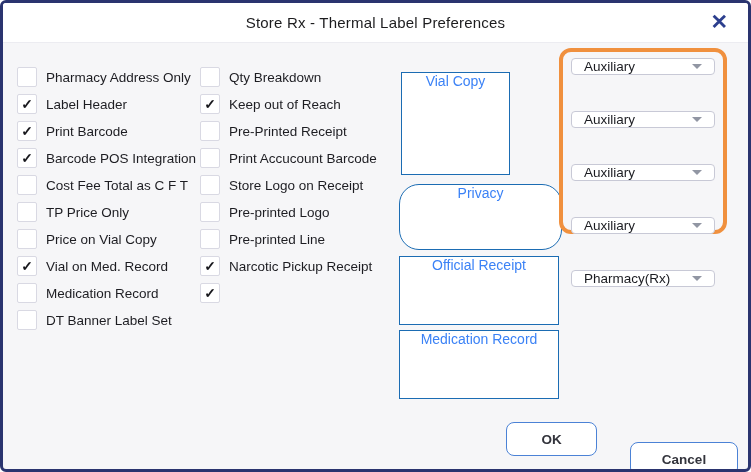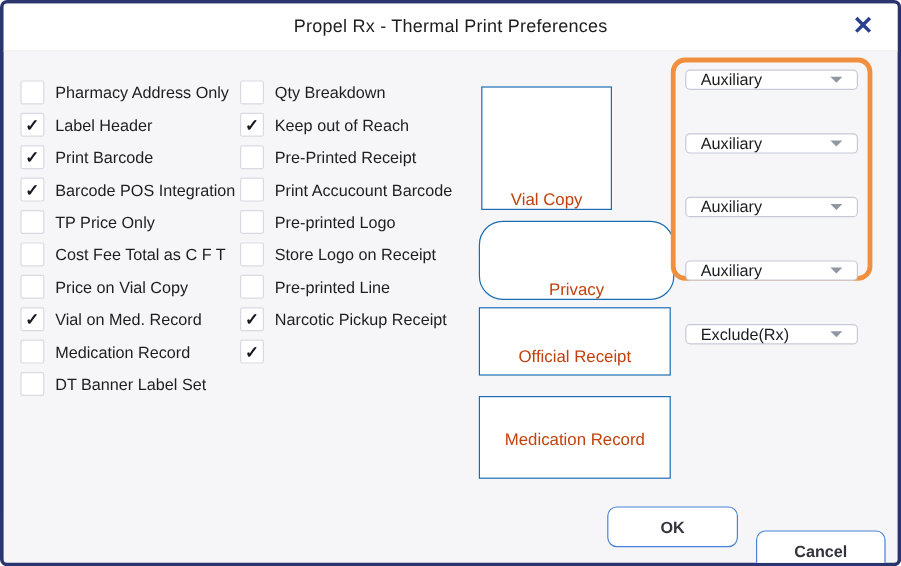--- a/index.html
+++ b/index.html
@@ -33,26 +33,26 @@
   .cb{
     width:20px;height:20px;flex:0 0 20px;
     background:#ffffff;border:1px solid #d9d9e3;border-radius:2px;
     display:flex;align-items:center;justify-content:center;
     font-size:14px;font-weight:700;color:#17171c;line-height:1;
   }
   .lbl{font-size:13.5px;color:#1d1d22;white-space:nowrap;}
   .labelbox{
     position:absolute;background:#ffffff;
     border:1.5px solid #1b6cb3;
-    display:flex;align-items:flex-end;justify-content:center;
-    font-size:14px;color:#c2410c;
+    display:flex;align-items:flex-start;justify-content:center;
+    font-size:14px;color:#3b82f6;
   }
   .box-vial{left:398px;top:69px;width:109px;height:103px;}
   .box-privacy{left:396px;top:181px;width:163px;height:66px;border-radius:20px;}
-  .box-official{left:396px;top:253px;width:160px;height:57px;padding-bottom:7px;}
+  .box-official{left:396px;top:253px;width:160px;height:69px;padding-bottom:7px;}
   .box-medrec{left:396px;top:327px;width:160px;height:69px;padding-bottom:24px;}
   .dd-panel{
     position:absolute;left:556px;top:45px;width:168px;height:186px;
     border:4px solid #f0903e;border-radius:12px;
     padding:6px 8px;
     display:flex;flex-direction:column;justify-content:space-between;gap:36px;
   }
   .dd{
     height:30px;background:#ffffff;
     border:1px solid #c8c9d6;border-radius:4px;
@@ -67,30 +67,30 @@
     border-top:5px solid #9196a3;
   }
   .btn{
     position:absolute;top:419px;height:34px;
     background:#ffffff;border:1.5px solid #4b82d6;border-radius:8px;
     font-family:"Liberation Sans", sans-serif;
     font-size:13.5px;font-weight:700;color:#33343c;
     display:flex;align-items:center;justify-content:center;
     cursor:pointer;
   }
-  .btn-ok{left:503px;width:109px;}
+  .btn-ok{left:503px;width:91px;}
   .btn-cancel{left:627px;width:108px;margin-top:20px;}
 </style>
 </head>
 <body>
 
 <div class="dialog">
 
   <div class="titlebar">
-    <span class="title">Propel Rx - Thermal Print Preferences</span>
+    <span class="title">Store Rx - Thermal Label Preferences</span>
     <span class="close">✕</span>
   </div>
 
   <div class="col col1">
     <div class="row">
       <span class="cb"></span>
       <span class="lbl">Pharmacy Address Only</span>
     </div>
     <div class="row">
       <span class="cb">✓</span>
@@ -99,28 +99,28 @@
     <div class="row">
       <span class="cb">✓</span>
       <span class="lbl">Print Barcode</span>
     </div>
     <div class="row">
       <span class="cb">✓</span>
       <span class="lbl">Barcode POS Integration</span>
     </div>
     <div class="row">
       <span class="cb"></span>
+      <span class="lbl">Cost Fee Total as C F T</span>
+    </div>
+    <div class="row">
+      <span class="cb"></span>
       <span class="lbl">TP Price Only</span>
     </div>
     <div class="row">
       <span class="cb"></span>
-      <span class="lbl">Cost Fee Total as C F T</span>
-    </div>
-    <div class="row">
-      <span class="cb"></span>
       <span class="lbl">Price on Vial Copy</span>
     </div>
     <div class="row">
       <span class="cb">✓</span>
       <span class="lbl">Vial on Med. Record</span>
     </div>
     <div class="row">
       <span class="cb"></span>
       <span class="lbl">Medication Record</span>
     </div>
@@ -142,25 +142,25 @@
     <div class="row">
       <span class="cb"></span>
       <span class="lbl">Pre-Printed Receipt</span>
     </div>
     <div class="row">
       <span class="cb"></span>
       <span class="lbl">Print Accucount Barcode</span>
     </div>
     <div class="row">
       <span class="cb"></span>
+      <span class="lbl">Store Logo on Receipt</span>
+    </div>
+    <div class="row">
+      <span class="cb"></span>
       <span class="lbl">Pre-printed Logo</span>
-    </div>
-    <div class="row">
-      <span class="cb"></span>
-      <span class="lbl">Store Logo on Receipt</span>
     </div>
     <div class="row">
       <span class="cb"></span>
       <span class="lbl">Pre-printed Line</span>
     </div>
     <div class="row">
       <span class="cb">✓</span>
       <span class="lbl">Narcotic Pickup Receipt</span>
     </div>
     <div class="row">
@@ -192,21 +192,21 @@
     </div>
     <div class="dd">
       <span class="dd-val">Auxiliary</span>
       <span class="dd-caret"></span>
     </div>
     <div class="dd">
       <span class="dd-val">Auxiliary</span>
       <span class="dd-caret"></span>
     </div>
     <div class="dd">
-      <span class="dd-val">Exclude(Rx)</span>
+      <span class="dd-val">Pharmacy(Rx)</span>
       <span class="dd-caret"></span>
     </div>
   </div>
 
   <button class="btn btn-ok">OK</button>
   <button class="btn btn-cancel">Cancel</button>
 
 </div>
 
 </body></html>

